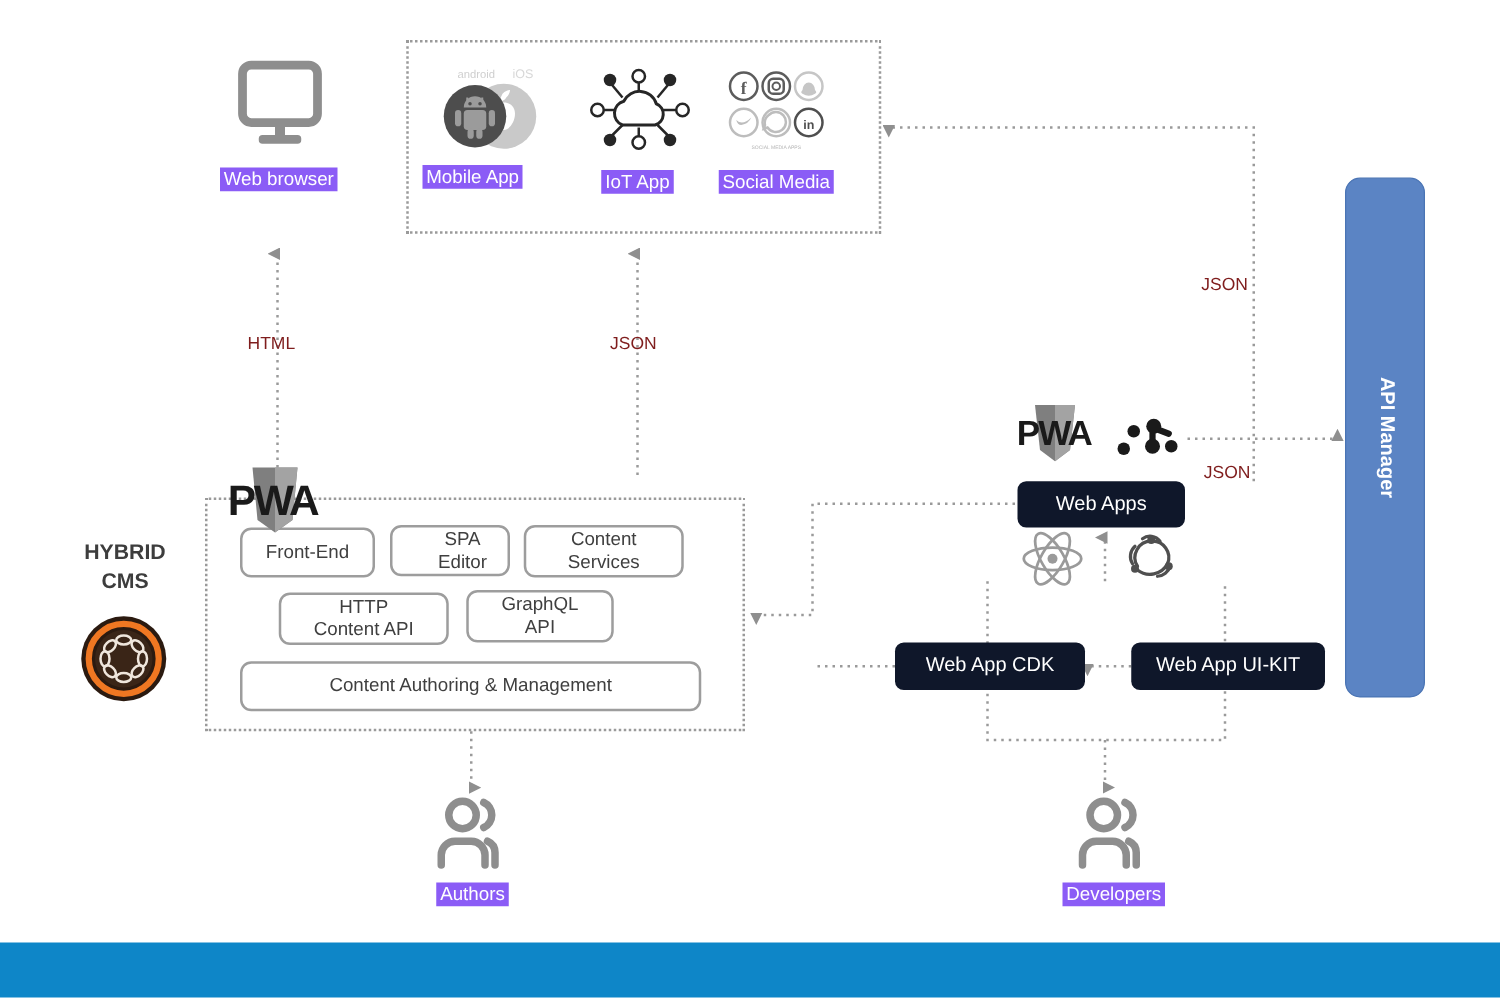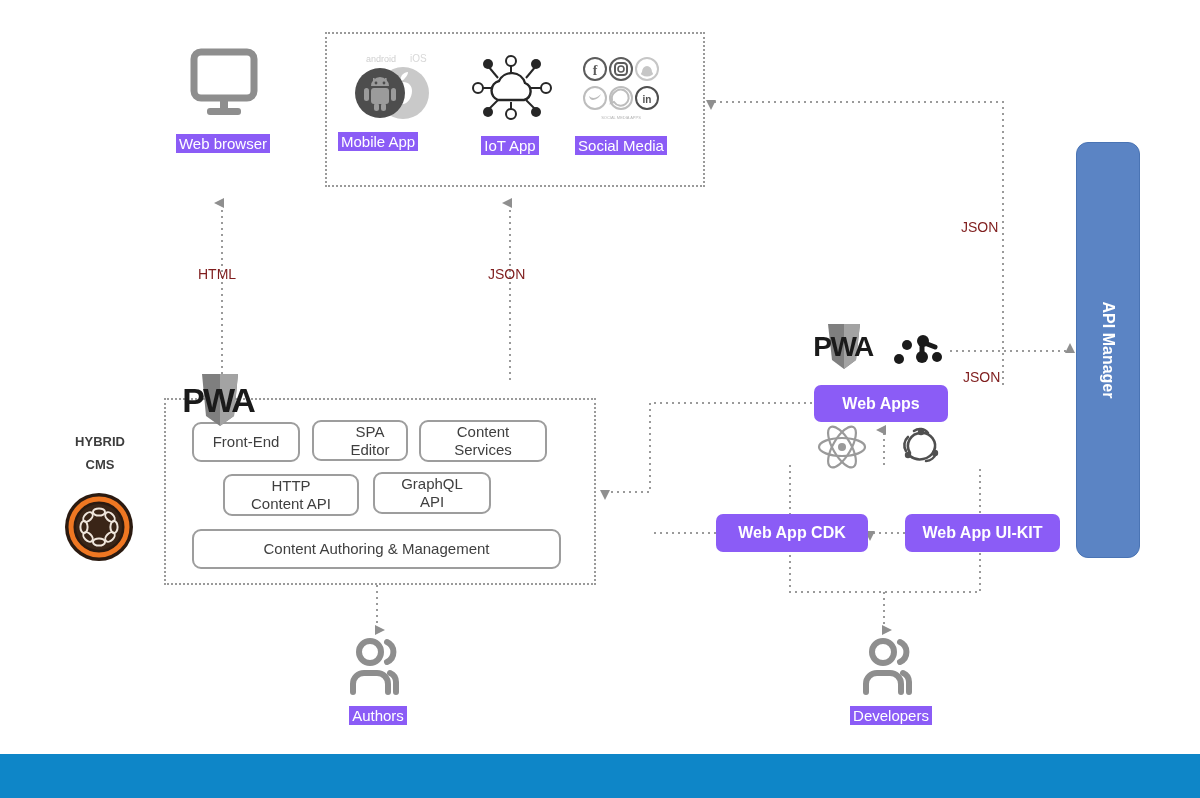--- a/index.html
+++ b/index.html
@@ -47,25 +47,25 @@
     line-height:18px;
     display:flex;
     align-items:center;
     justify-content:center;
     text-align:center;
   }
 
   
   .navybox{
     box-sizing:border-box;
-    background:#8b5cf6;
+    background:#0f172a;
     border-radius:7px;
     color:#ffffff;
     font-size:16px;
-    font-weight:bold;
+    font-weight:normal;
     display:flex;
     align-items:center;
     justify-content:center;
     text-align:center;
   }
 
   
   #api-manager{
     background:#5b84c4;
     border:1px solid #4a74b4;
@@ -77,21 +77,21 @@
     transform:rotate(90deg);
     white-space:nowrap;
     color:#ffffff;
     font-size:16px;
     font-weight:bold;
   }
 
   
   #hybrid-title{
     color:#3d3d3d;
-    font-size:13px;
+    font-size:17px;
     font-weight:bold;
     text-align:center;
     line-height:23px;
     white-space:nowrap;
   }
 
   
   #bottom-bar{
     left:0;top:754px;width:1200px;height:44px;
     background:#0e86c8;

